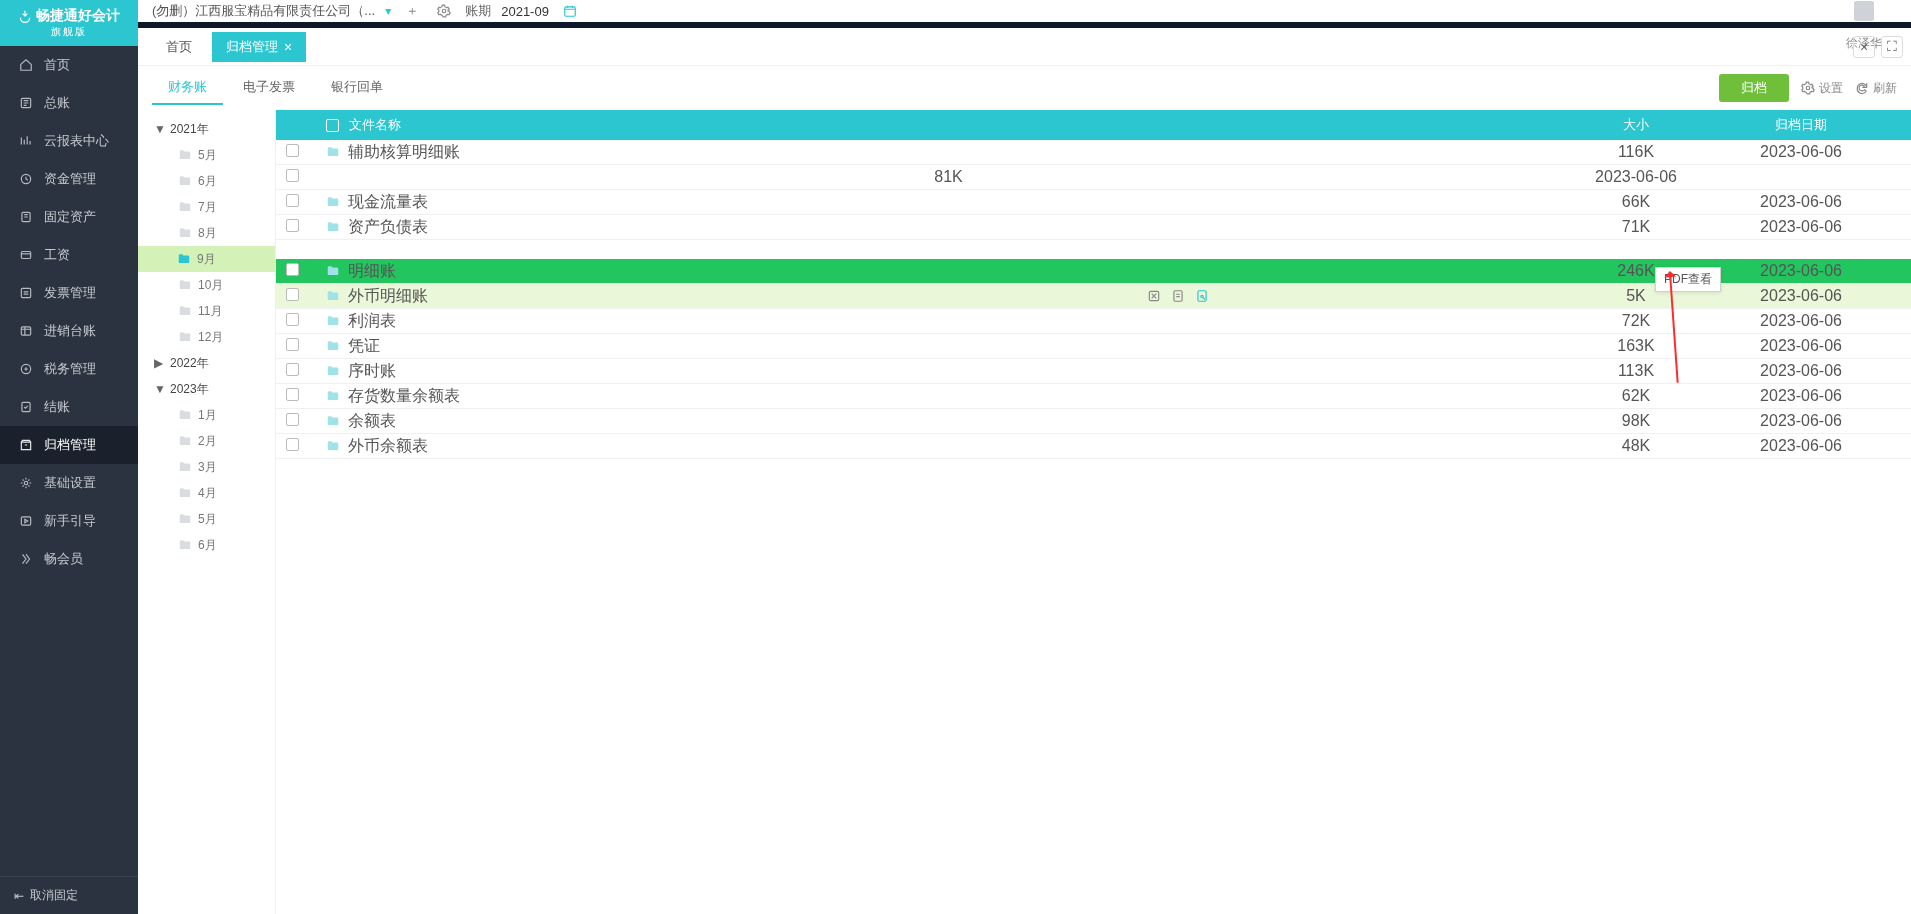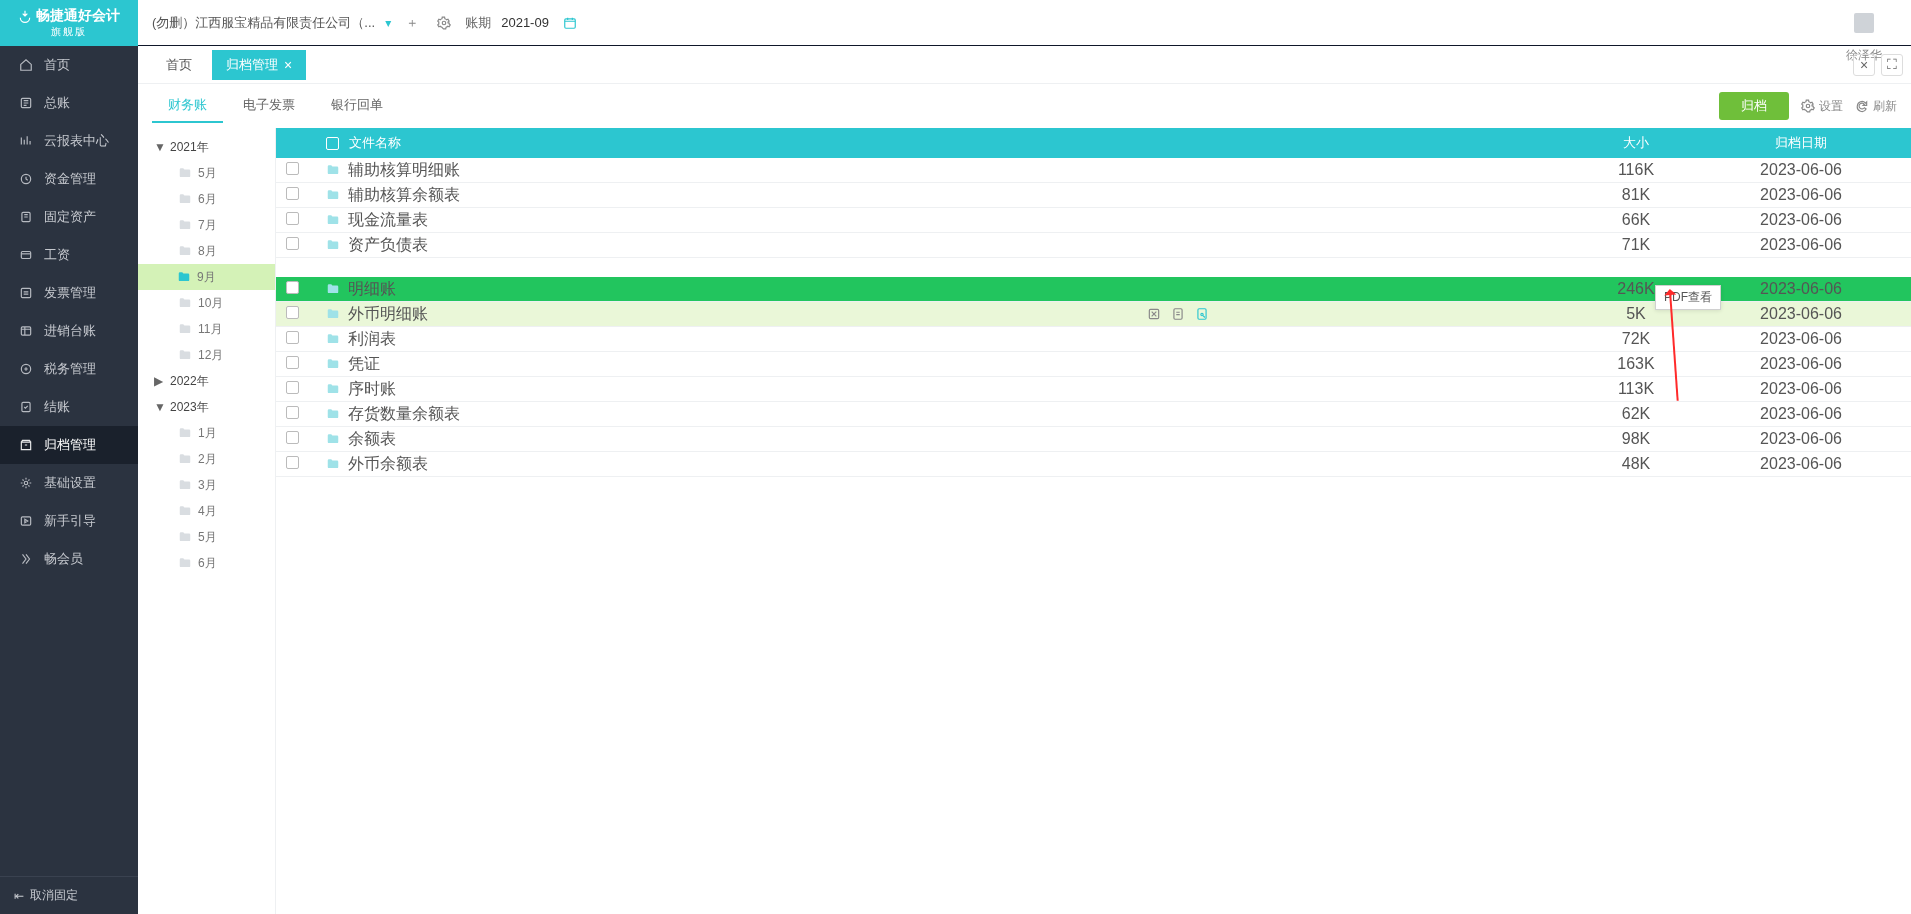--- a/index.html
+++ b/index.html
@@ -14,21 +14,21 @@
 .nav { flex:1; overflow:auto; }
 .nav-item { display:flex; align-items:center; gap:10px; height:38px; padding:0 18px; cursor:pointer; font-size:13px; }
 .nav-item.active { background:#1a212c; color:#fff; }
 .nav-icon { width:16px; height:16px; display:inline-flex; align-items:center; justify-content:center; opacity:.9; }
 .unpin { height:38px; display:flex; align-items:center; gap:6px; padding:0 14px; font-size:12px; color:#c6c9cf; border-top:1px solid #3a4250; cursor:pointer; }
 
 
 .main { flex:1; display:flex; flex-direction:column; min-width:0; }
 
 
-.topbar { height:46px; display:flex; align-items:center; justify-content:space-between; padding:8px 14px; color:#666; font-size:13px; border-bottom:1px solid #0f172a; }
+.topbar { height:28px; display:flex; align-items:center; justify-content:space-between; padding:8px 14px; color:#666; font-size:13px; border-bottom:6px solid #0f172a; }
 .topbar-left { display:flex; align-items:center; gap:10px; }
 .org-name { max-width:230px; white-space:nowrap; overflow:hidden; text-overflow:ellipsis; color:#555; }
 .chev-down { color:#2cc6d0; font-size:12px; }
 .tb-icon { width:22px; height:22px; display:inline-flex; align-items:center; justify-content:center; color:#888; cursor:pointer; }
 .period-lbl { color:#666; }
 .period-val { color:#333; }
 .cal-icon { color:#2cc6d0; }
 .topbar-right { display:flex; align-items:center; gap:14px; font-size:12px; color:#888;flex-direction:column; }
 .avatar { width:20px; height:20px; background:#cfd3d8; border-radius:2px; display:inline-block; }
 
@@ -456,28 +456,20 @@
                     <path d="M3 6a2 2 0 012-2h4l2 2h8a2 2 0 012 2v9a2 2 0 01-2 2H5a2 2 0 01-2-2V6z"></path>
                   </svg>
                 </span>
                 <span>辅助核算明细账</span>
               </span>
               <span class="size-cell">116K</span>
               <span class="date-cell">2023-06-06</span>
             </div>
             <div class="row">
               <span><span class="chk"></span></span>
-              <span class="name-cell" style="position:relative">
-                <span class="ficon">
-                  <svg viewBox="0 0 24 24" fill="currentColor">
-                    <path d="M3 6a2 2 0 012-2h4l2 2h8a2 2 0 012 2v9a2 2 0 01-2 2H5a2 2 0 01-2-2V6z"></path>
-                  </svg>
-                </span>
-                <span>辅助核算余额表</span>
-              </span>
               <span class="size-cell">81K</span>
               <span class="date-cell">2023-06-06</span>
             </div>
             <div class="row">
               <span><span class="chk"></span></span>
               <span class="name-cell" style="position:relative">
                 <span class="ficon">
                   <svg viewBox="0 0 24 24" fill="currentColor">
                     <path d="M3 6a2 2 0 012-2h4l2 2h8a2 2 0 012 2v9a2 2 0 01-2 2H5a2 2 0 01-2-2V6z"></path>
                   </svg>

